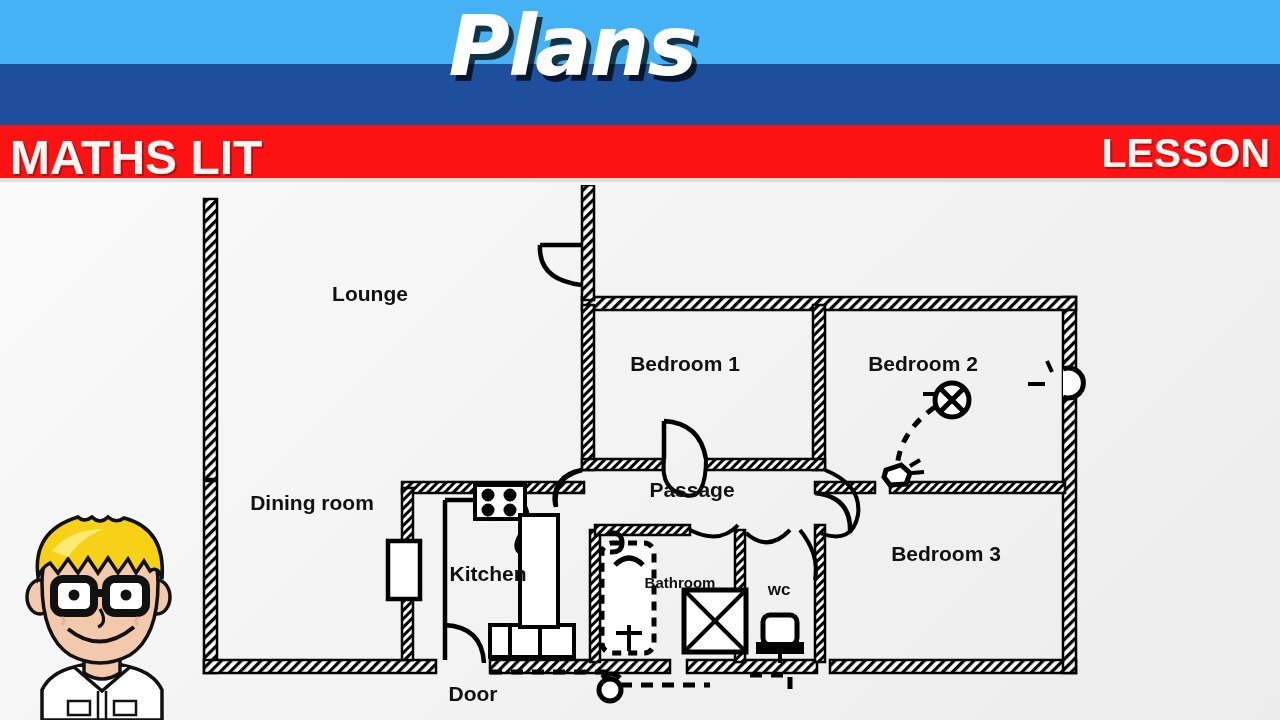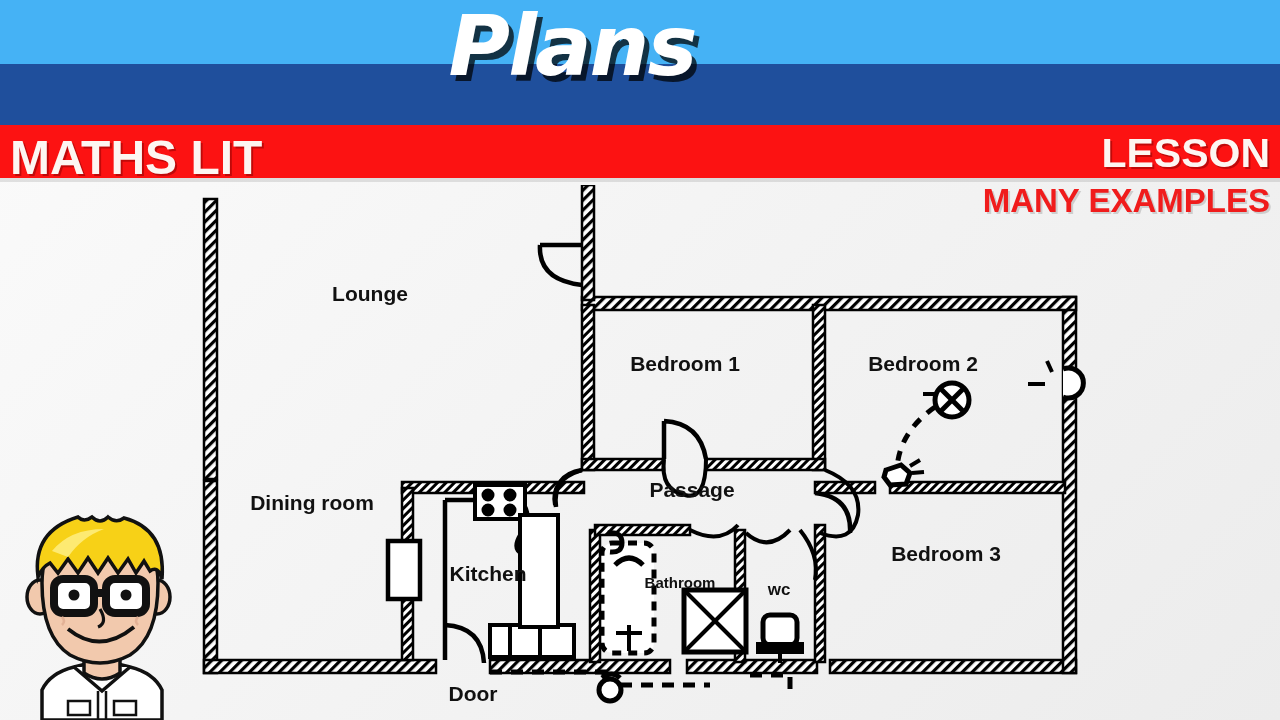--- a/index.html
+++ b/index.html
@@ -114,21 +114,20 @@
 <div id="root">
 
   <div class="band" id="band-lightblue"></div>
   <div class="band" id="band-darkblue"></div>
   <div class="band" id="band-red"></div>
   <div class="band" id="band-red-shadow"></div>
 
   <div id="title-plans">Plans</div>
   <div id="label-maths-lit">MATHS LIT</div>
   <div id="label-lesson">LESSON</div>
-  <div id="label-many-examples">MANY EXAMPLES</div>
 
   <div id="floorplan">
     <svg width="900" height="520" viewBox="0 0 900 520" xmlns="http://www.w3.org/2000/svg">
       <defs>
 
         <pattern id="wallhatch" width="7" height="7" patternUnits="userSpaceOnUse" patternTransform="rotate(45)">
           <rect width="7" height="7" fill="#ffffff"></rect>
           <rect width="3.2" height="7" fill="#000000"></rect>
         </pattern>
 

